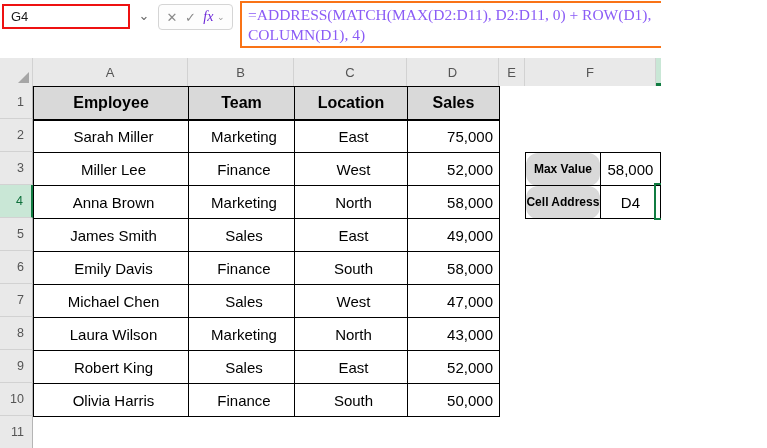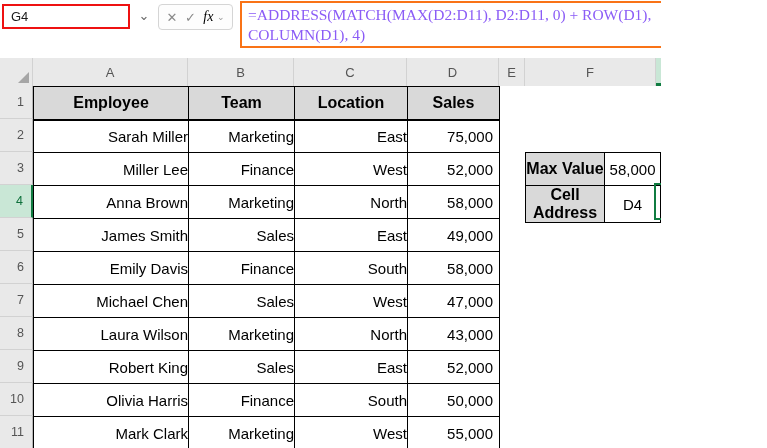--- a/index.html
+++ b/index.html
@@ -18,21 +18,21 @@
   #name-dropdown {
     position:absolute; left:136px; top:7px; width:16px; height:16px;
     color:#666; font-size:13px; display:flex; align-items:center; justify-content:center;
   }
   #fx-group {
     position:absolute; left:158px; top:4px; width:75px; height:26px;
     border:1px solid #d5d5d5; border-radius:4px; background:#fdfdfd;
     display:flex; align-items:center; justify-content:space-evenly;
   }
   #fx-group .fbtn { color:#8a8a8a; font-size:13px; line-height:1; }
-  #fx-label { font-style:italic; font-family:"Liberation Serif", serif; color:#000000; font-size:14px; }
+  #fx-label { font-style:italic; font-family:"Liberation Serif", serif; color:#6d28d9; font-size:14px; }
   #fx-chevron { color:#999; font-size:9px; margin-left:-4px; }
   #formula-box {
     position:absolute; left:240px; top:1px; width:524px; height:47px;
     border:2px solid #f97316; background:#fff;
     font-family:Liberation Serif, serif; font-size:15.5px; color:#8b5cf6;
     padding:2px 0 0 6px; line-height:20px; white-space:nowrap; overflow:hidden;
   }
   
   #col-headers {
     position:absolute; left:0; top:58px; height:28px; width:745px;
@@ -60,27 +60,27 @@
   
   #main-table {
     position:absolute; left:33px; top:86px; border-collapse:collapse;
     font-size:15px; color:#000; table-layout:fixed;
   }
   #main-table td, #main-table th { border:1px solid #000; height:33px; overflow:hidden;margin-top:46px; }
   #main-table th {
     background:#d9d9d9; font-weight:bold; font-size:16px; text-align:center;
     border-bottom:2px solid #000;
   }
-  #main-table td.txt { text-align:right; padding-left:5px; }
+  #main-table td.txt { text-align:center; padding-left:5px; }
   #main-table td.num { text-align:right; padding-right:6px; }
   .w-a { width:155px; } .w-b { width:106px; } .w-c { width:113px; } .w-d { width:92px; }
   
   #summary { position:absolute; left:525px; top:152px; border-collapse:collapse; table-layout:fixed; }
   #summary td { border:1px solid #000; height:33px; text-align:center; overflow:hidden; }
-  #summary td.lbl { width:131px; background:#d9d9d9; font-weight:bold; font-size:16px; }
+  #summary td.lbl { width:131px; background:#d9d9d9; font-weight:bold; font-size:12px;border-radius:12px; }
   #summary td.val { width:89px; background:#fff; font-size:15px; }
   
   #g4-selection {
     position:absolute; left:654px; top:183px; width:93px; height:37px;
     border:2px solid #107c41; pointer-events:none;
   }
   #fill-handle {
     position:absolute; right:-4px; bottom:-4px; width:7px; height:7px;
     background:#107c41; border:1px solid #fff;
   }
@@ -194,26 +194,20 @@
       <td class="txt">Sales</td>
       <td class="txt">East</td>
       <td class="num">52,000</td>
     </tr>
     <tr>
       <td class="txt">Olivia Harris</td>
       <td class="txt">Finance</td>
       <td class="txt">South</td>
       <td class="num">50,000</td>
     </tr>
-    <tr>
-      <td class="txt">Mark Clark</td>
-      <td class="txt">Marketing</td>
-      <td class="txt">West</td>
-      <td class="num">55,000</td>
-    </tr>
   </tbody>
     </table>
 
   <table id="summary">
     <tbody>
         <tr>
       <td class="lbl">Max Value</td>
       <td class="val">58,000</td>
     </tr>
     <tr>

